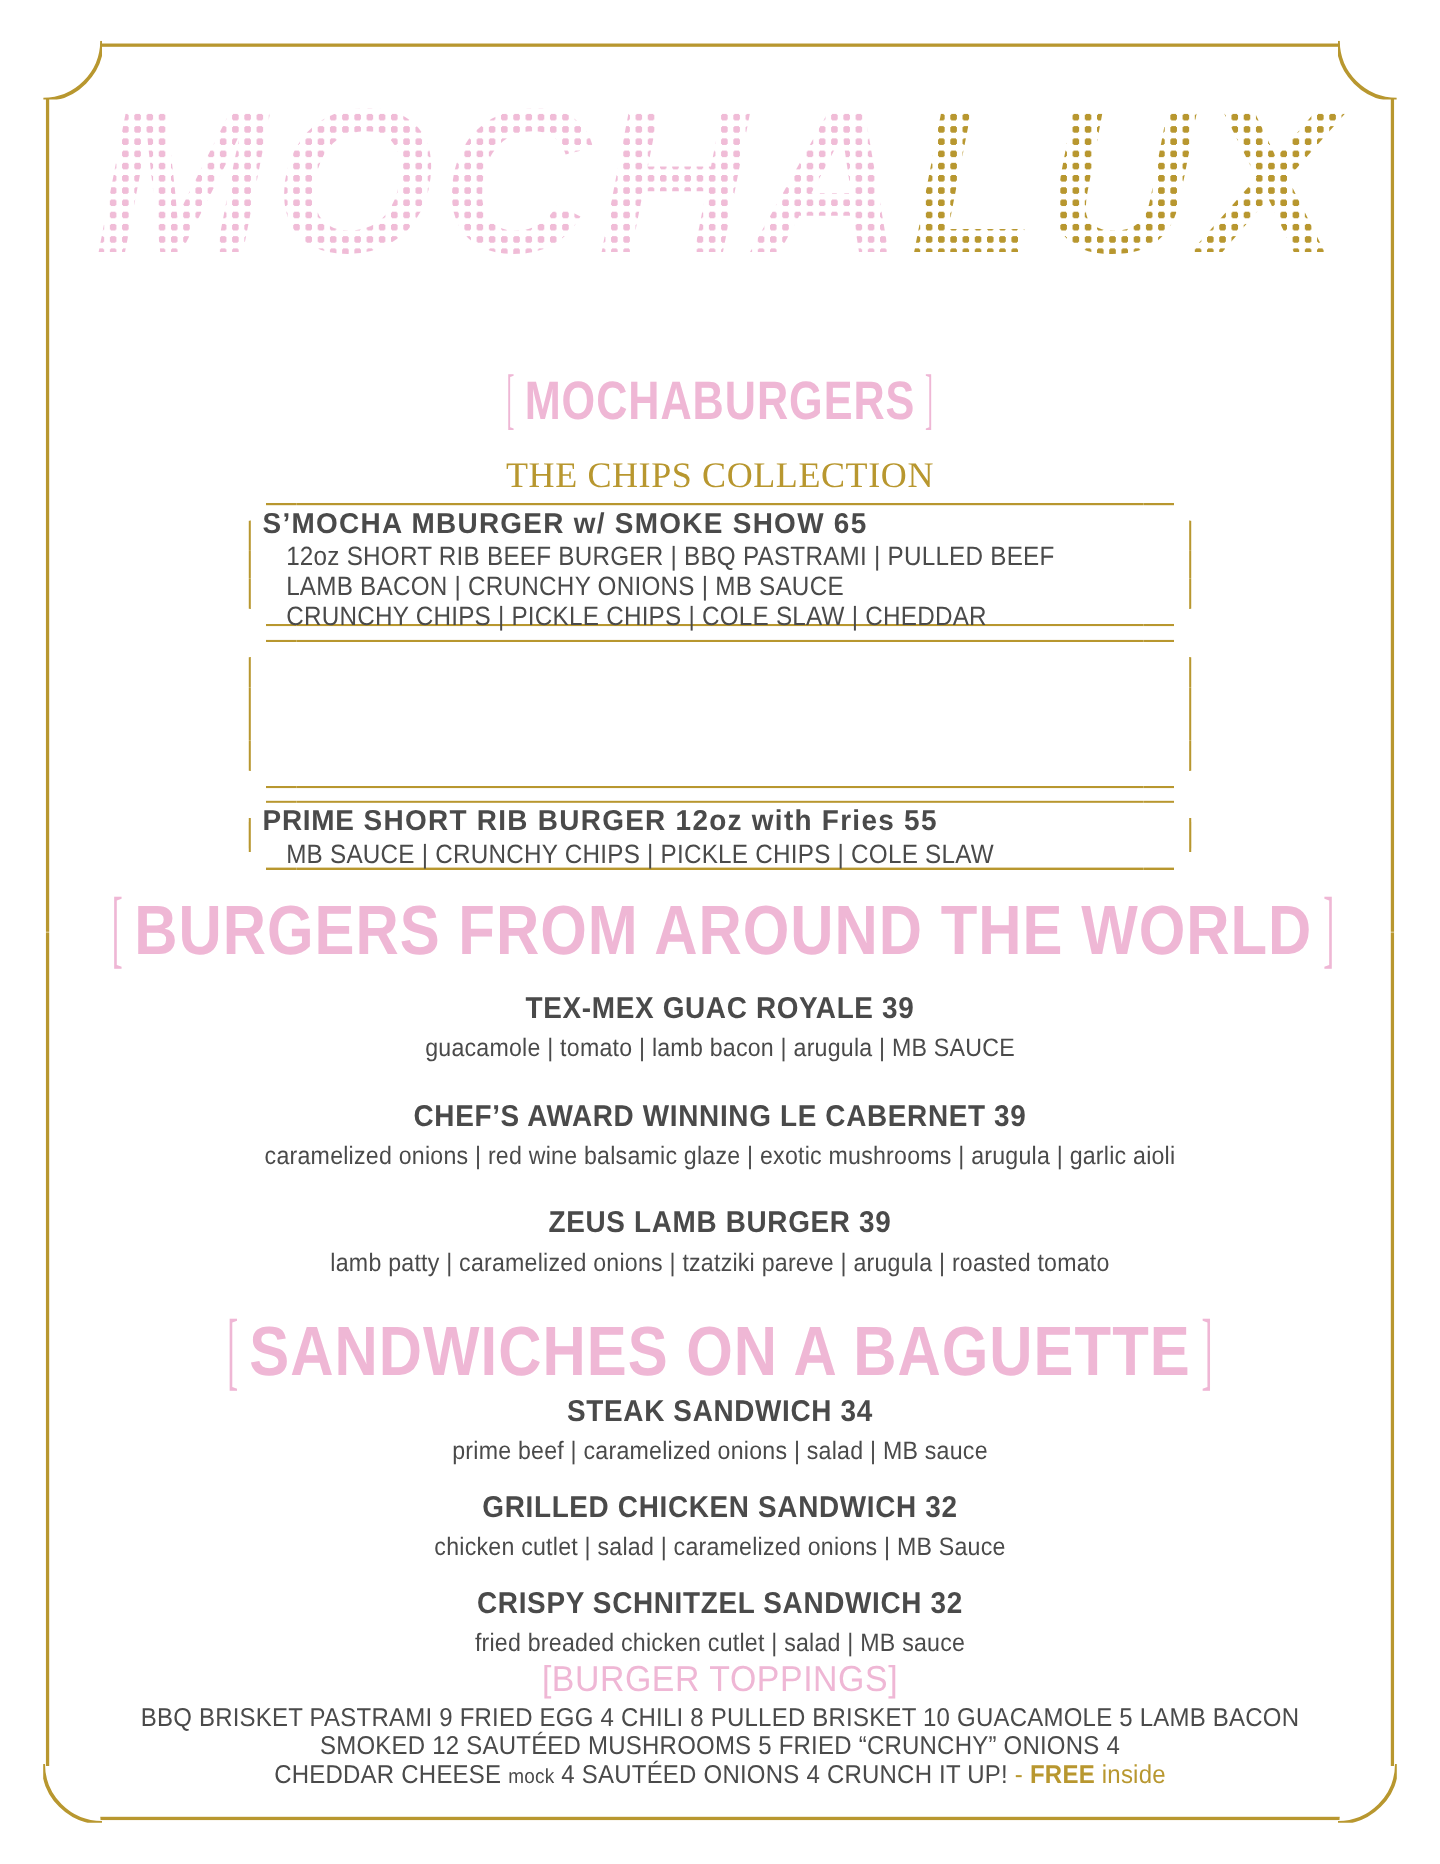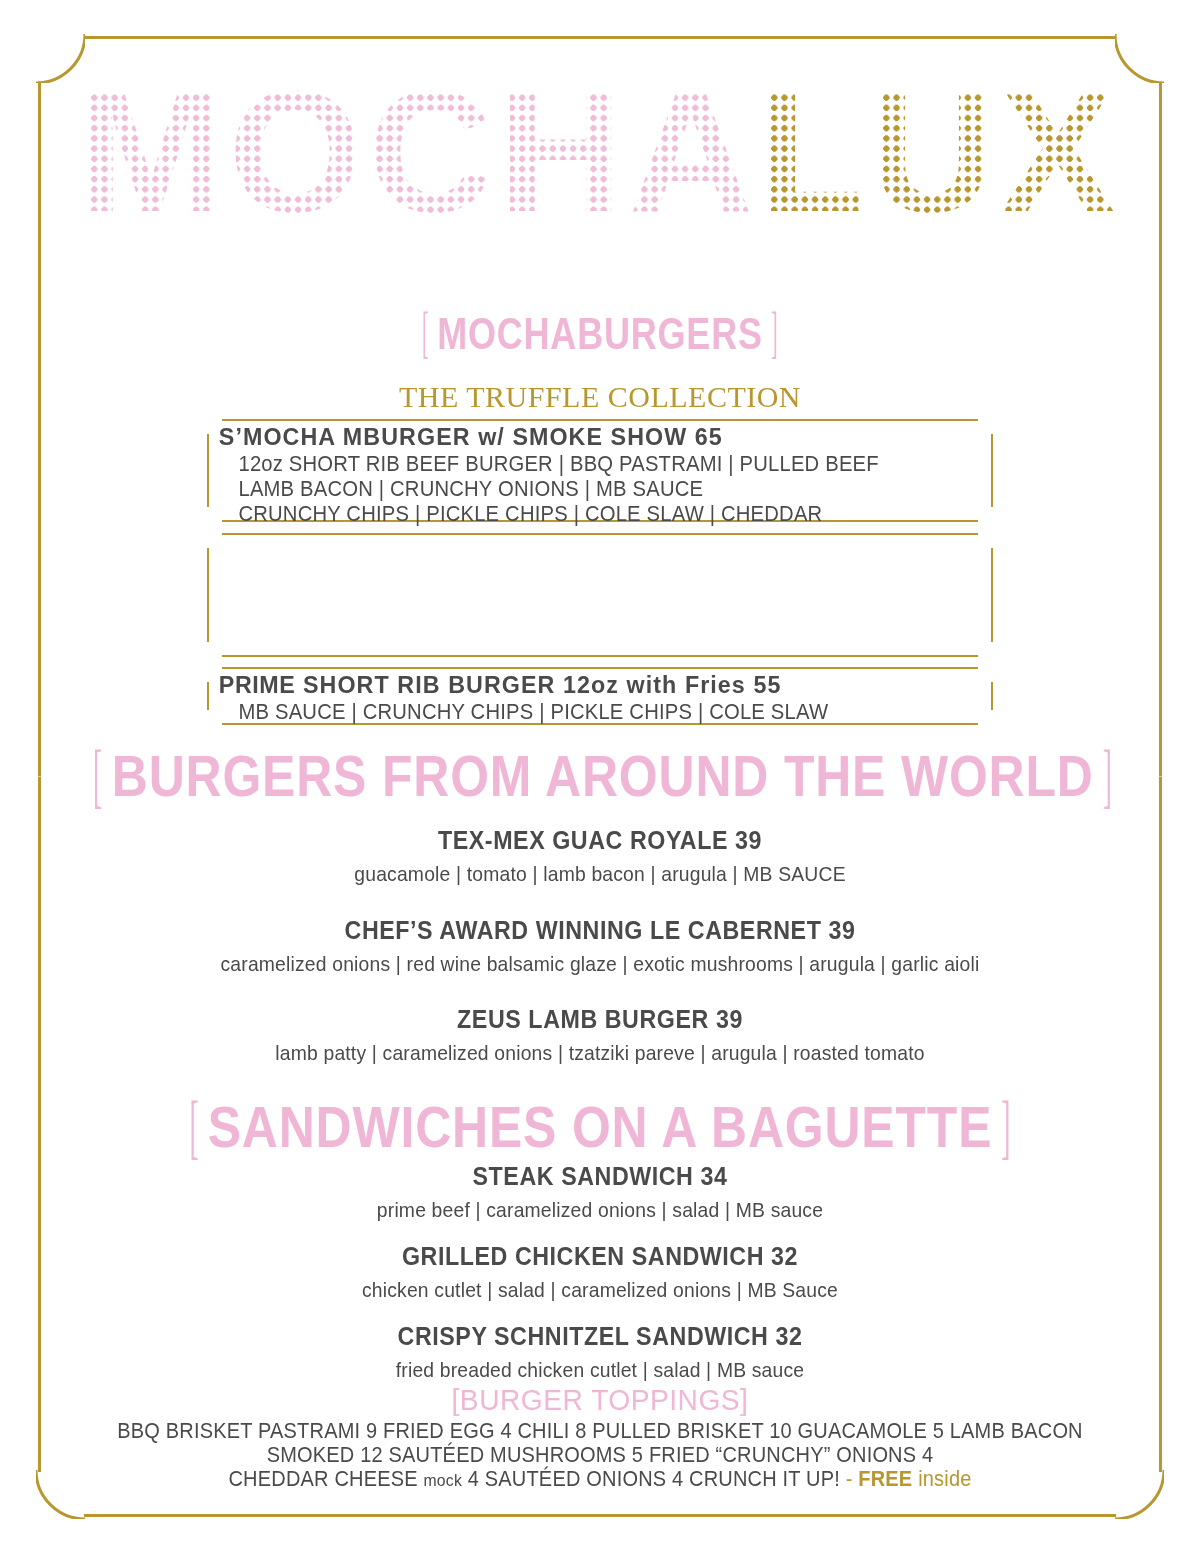--- a/index.html
+++ b/index.html
@@ -57,20 +57,21 @@
     letter-spacing:6px;
     white-space:nowrap;
   }
   .logo span {
     display:inline-block;
     -webkit-background-clip:text;
             background-clip:text;
     color:transparent;
     background-repeat:repeat;
     background-size:10.2px 10.2px;
+    font-style:italic;
   }
   .logo .mocha {
     background-image:radial-gradient(circle at 50% 50%, #f0bcd7 0 2.9px, rgba(255,255,255,0) 3.1px);
   }
   .logo .lux {
     background-image:radial-gradient(circle at 50% 50%, #b8972f 0 2.9px, rgba(255,255,255,0) 3.1px);
   }
 
   
   .sec-pink {
@@ -239,21 +240,21 @@
 
   <div class="logo-wrap">
     <div class="logo">
       <span class="mocha">MOCHA</span><span class="lux">LUX</span>
     </div>
   </div>
 
   <div class="sec-pink mochaburgers">
     <span class="brk">[</span><span>MOCHABURGERS</span><span class="brk">]</span>
   </div>
-  <div class="luxcoll">THE TRUFFLE COLLECTION</div>
+  <div class="luxcoll">THE CHIPS COLLECTION</div>
 
   <div class="box" style="top:419px; height:103px;"></div>
   <div class="box-inner" style="top:422px;">
     <div class="box-title">S’MOCHA MBURGER w/ SMOKE SHOW  65</div>
     <div class="box-line">12oz SHORT RIB BEEF BURGER | BBQ PASTRAMI | PULLED BEEF</div>
     <div class="box-line">LAMB BACON | CRUNCHY ONIONS | MB SAUCE</div>
     <div class="box-line">CRUNCHY CHIPS | PICKLE CHIPS | COLE SLAW | CHEDDAR</div>
   </div>
 
   <div class="box" style="top:533px; height:124px;"></div>

